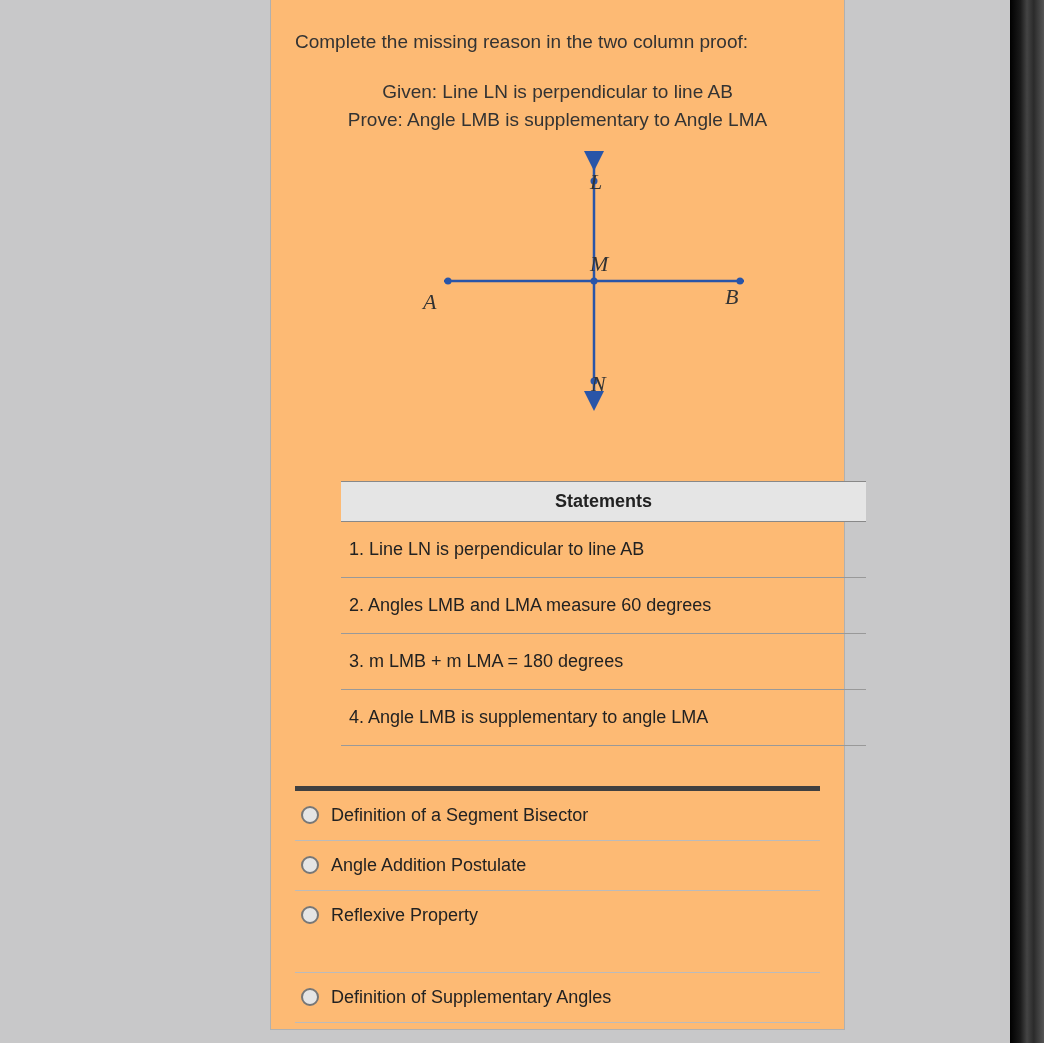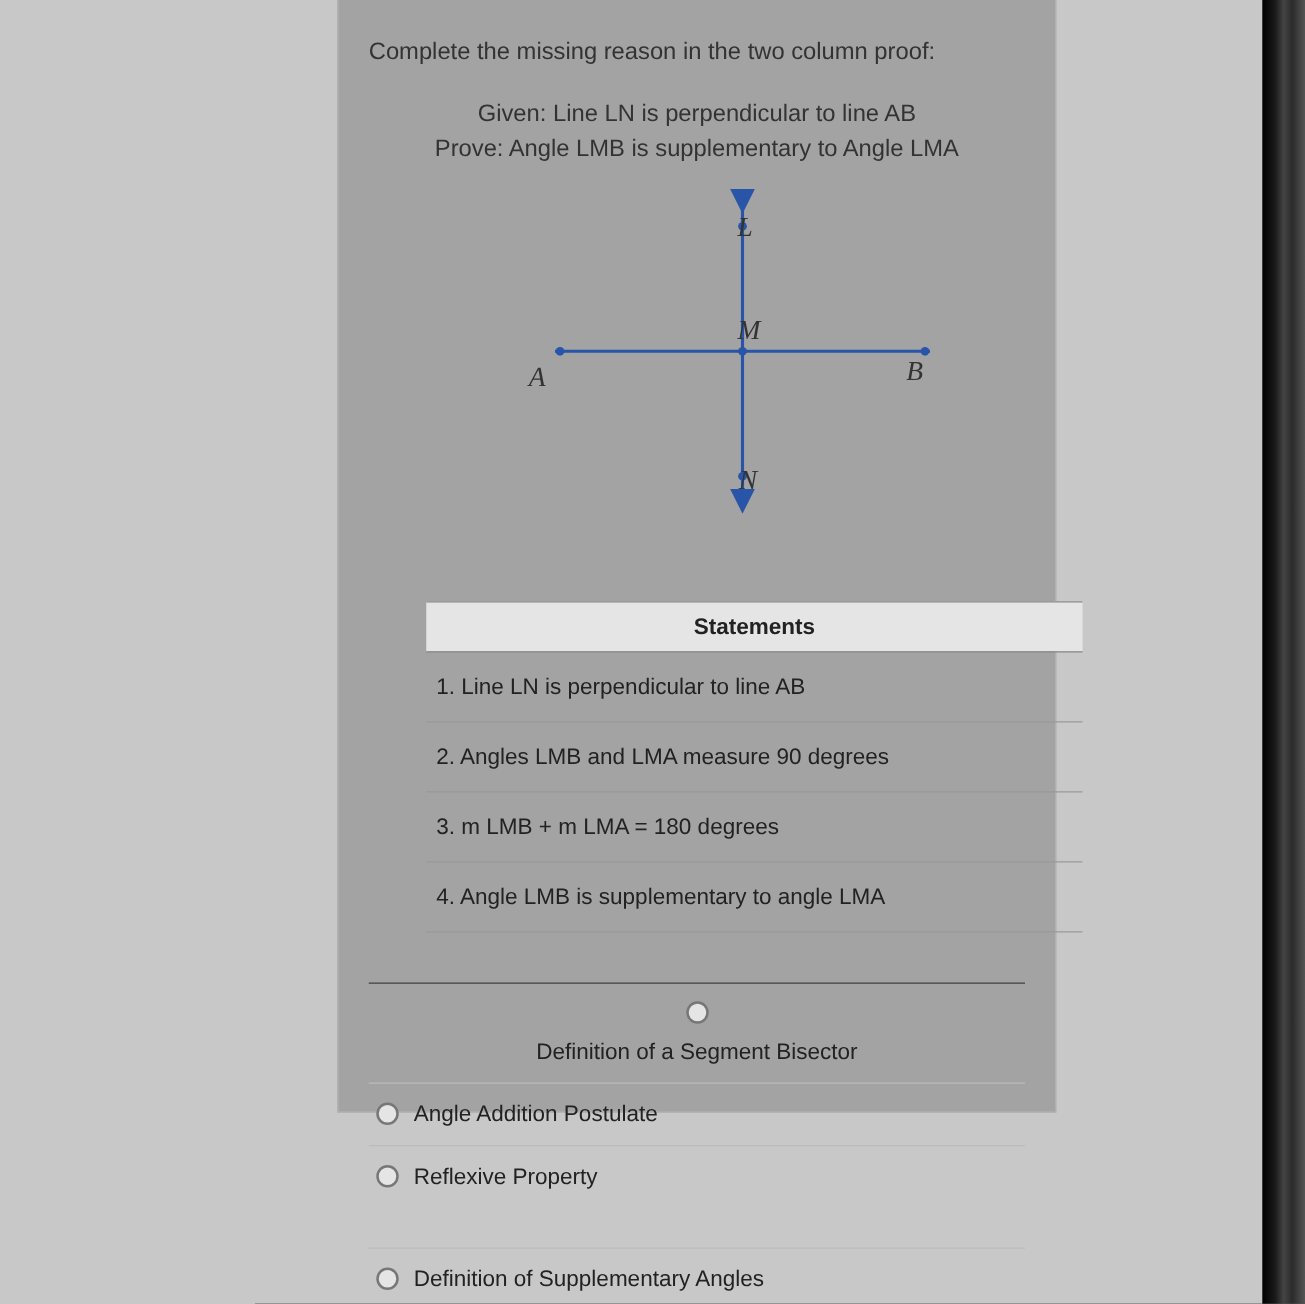--- a/index.html
+++ b/index.html
@@ -24,22 +24,22 @@
     position: absolute;
     right: 0; top: 0;
     width: 34px; height: 1043px;
     background: linear-gradient(90deg, #000 0%, #1a1a1a 30%, #444 50%, #2b2b2b 70%, #555 100%);
   }
   .card {
     position: absolute;
     left: 270px;
     top: 0;
     width: 575px;
-    height: 890px;
-    background: #a3a3a3;
+    height: 1030px;
+    background: #fdba74;
     border: 1px solid #b0b0b0;
     border-top: none;
     padding: 28px 24px 24px 24px;
     color: #333;
   }
   .prompt {
     font-size: 19px;
     line-height: 1.45;
     color: #333;
     margin-bottom: 22px;
@@ -98,21 +98,21 @@
   .opt {
     display: flex;
     align-items: center;
     gap: 12px;
     padding: 14px 6px;
     border-top: 1px solid #bbb;
     font-size: 18px;
     color: #222;
     cursor: pointer;
   }
-  .opt:first-child { border-top: 1px solid #404040; flex-direction: column; }
+  .opt:first-child { border-top: 5px solid #404040; }
   .opt:last-child { border-bottom: 1px solid #bbb; margin-top: 32px; }
   .radio {
     width: 18px;
     height: 18px;
     border: 2px solid #777;
     border-radius: 50%;
     flex-shrink: 0;
     background: #e5e5e5;
   }
 </style>
@@ -160,21 +160,21 @@
     <thead>
       <tr>
           <th>Statements</th>
         </tr>
     </thead>
     <tbody>
       <tr>
           <td>1. Line LN is perpendicular to line AB</td>
         </tr>
       <tr>
-          <td>2. Angles LMB and LMA measure 90 degrees</td>
+          <td>2. Angles LMB and LMA measure 60 degrees</td>
         </tr>
       <tr>
           <td>3. m LMB + m LMA = 180 degrees</td>
         </tr>
       <tr>
           <td>4. Angle LMB is supplementary to angle LMA</td>
         </tr>
     </tbody>
   </table>
 

